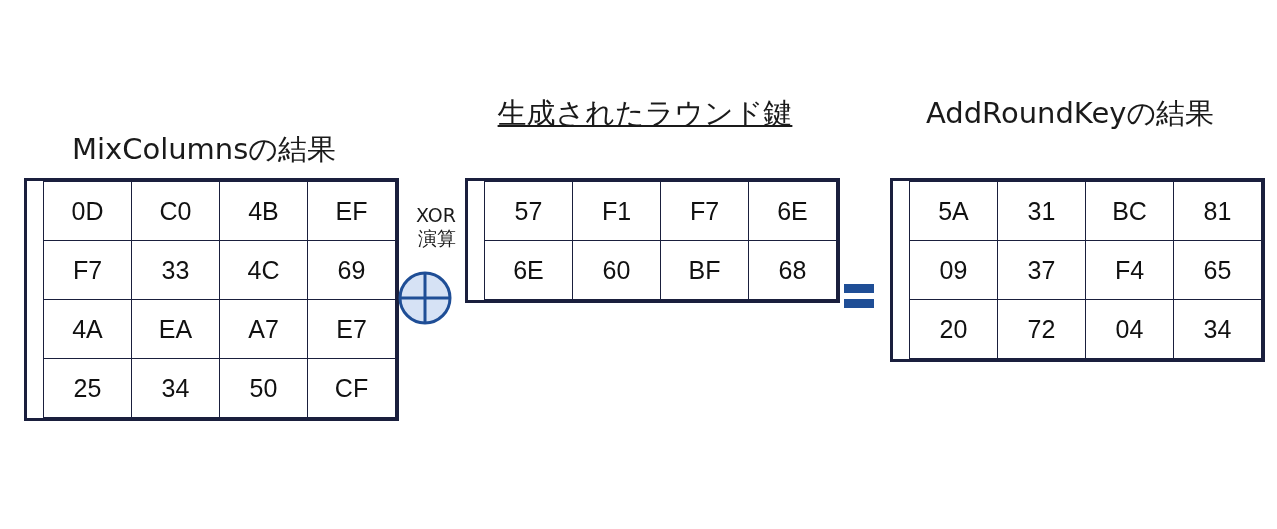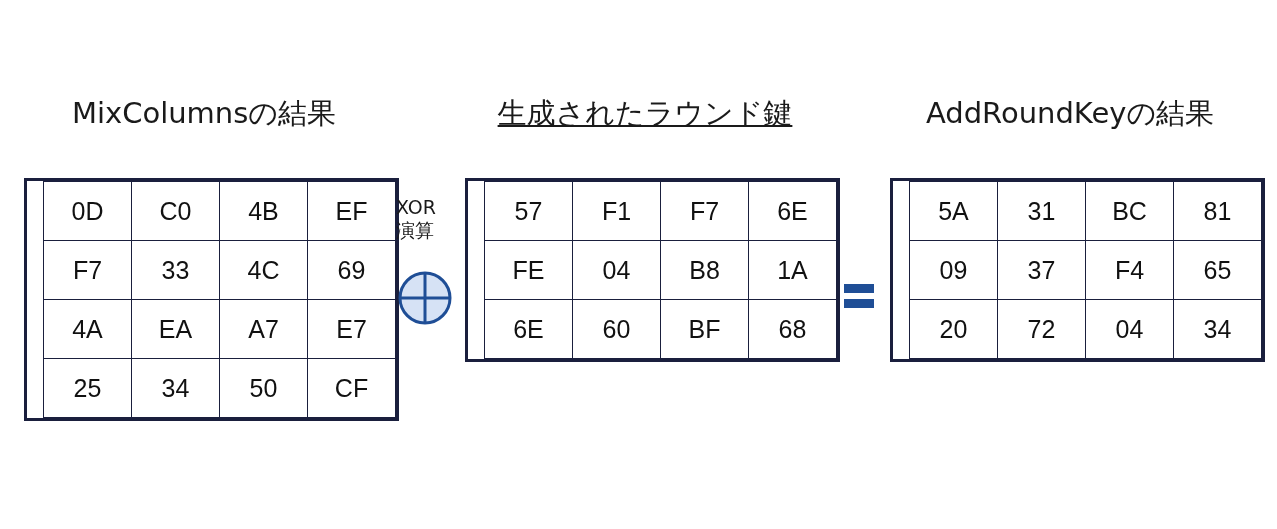--- a/index.html
+++ b/index.html
@@ -3,29 +3,29 @@
 <meta charset="utf-8">
 <style>
   html, body { margin: 0; padding: 0; background: #ffffff; }
   body { width: 1277px; height: 529px; position: relative; overflow: hidden;
          font-family: "DejaVu Sans", "Liberation Sans", sans-serif; color: #111; }
   .title { position: absolute; top: 94px; font-size: 29px; text-align: center; white-space: nowrap; color: #1a1a1a; }
   .grid { position: absolute; top: 178px; border: 3px solid #1a1f3d; border-collapse: collapse; padding-left: 16px; }
   .grid table { border-collapse: collapse; }
   .grid td { width: 87px; height: 58px; border: 1.5px solid #1a1f3d; text-align: center; vertical-align: middle;
              font-family: "Liberation Sans", sans-serif; font-size: 25px; color: #111; padding: 0; }
-  .xor-label { position: absolute; left: 396px; top: 196px; width: 60px; text-align: left; font-size: 19px; line-height: 23px; color: #1a1a1a; }
+  .xor-label { position: absolute; left: 396px; top: 204px; width: 60px; text-align: right; font-size: 19px; line-height: 23px; color: #1a1a1a; }
   .xor-icon { position: absolute; left: 397px; top: 270px; width: 56px; height: 56px; }
   .eq { position: absolute; left: 844px; top: 284px; width: 30px; }
   .eq div { height: 9px; background: #1f4e96; margin-bottom: 6px; }
 </style>
 </head>
 <body>
 
-<div class="title" style="left:26px;width:356px;">MixColumnsの結果</div>
+<div class="title" style="left:26px;width:356px;margin-top:36px;">MixColumnsの結果</div>
 <div class="title" style="left:467px;width:356px;text-decoration:underline;">生成されたラウンド鍵</div>
 <div class="title" style="left:892px;width:356px;">AddRoundKeyの結果</div>
 
 <div class="grid" style="left:24px;">
   <table>
       <tbody>
     <tr>
       <td>0D</td>
       <td>C0</td>
       <td>4B</td>
@@ -66,26 +66,20 @@
 <div class="grid" style="left:465px;">
   <table>
       <tbody>
     <tr>
       <td>57</td>
       <td>F1</td>
       <td>F7</td>
       <td>6E</td>
     </tr>
     <tr>
-      <td>FE</td>
-      <td>04</td>
-      <td>B8</td>
-      <td>1A</td>
-    </tr>
-    <tr>
       <td>6E</td>
       <td>60</td>
       <td>BF</td>
       <td>68</td>
     </tr>
   </tbody>
     </table>
 </div>
 
 <div class="eq">

